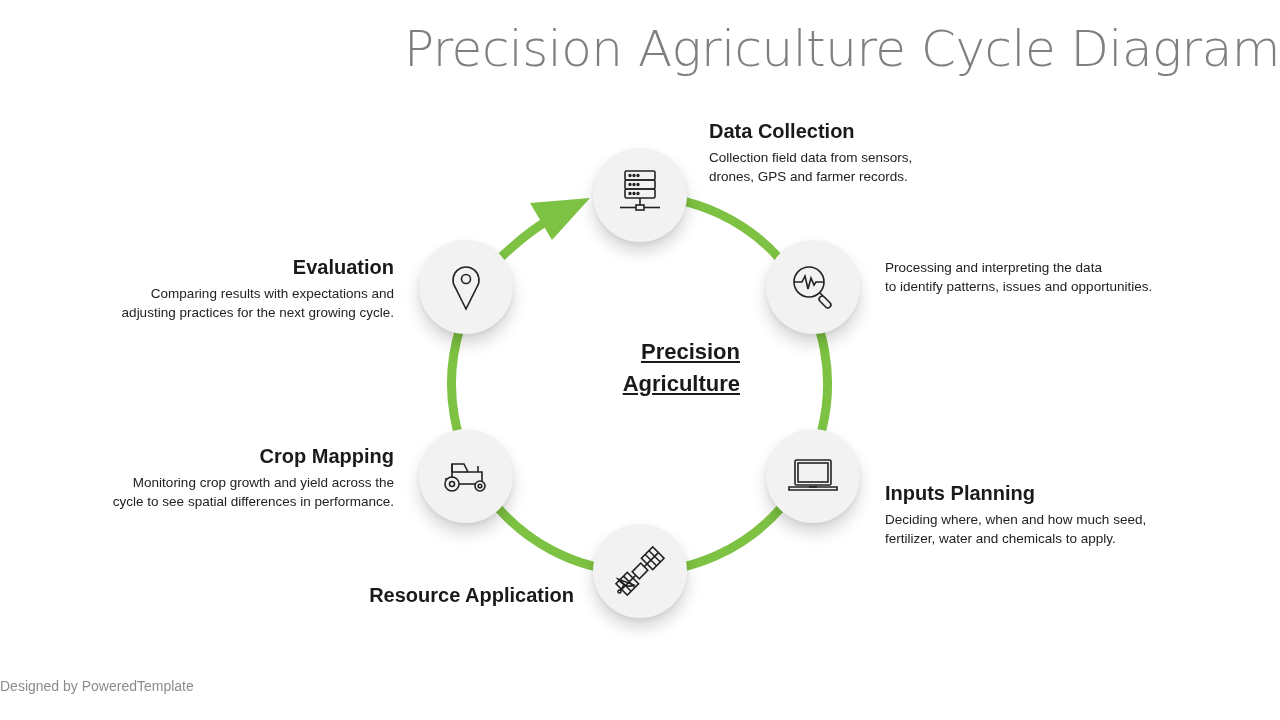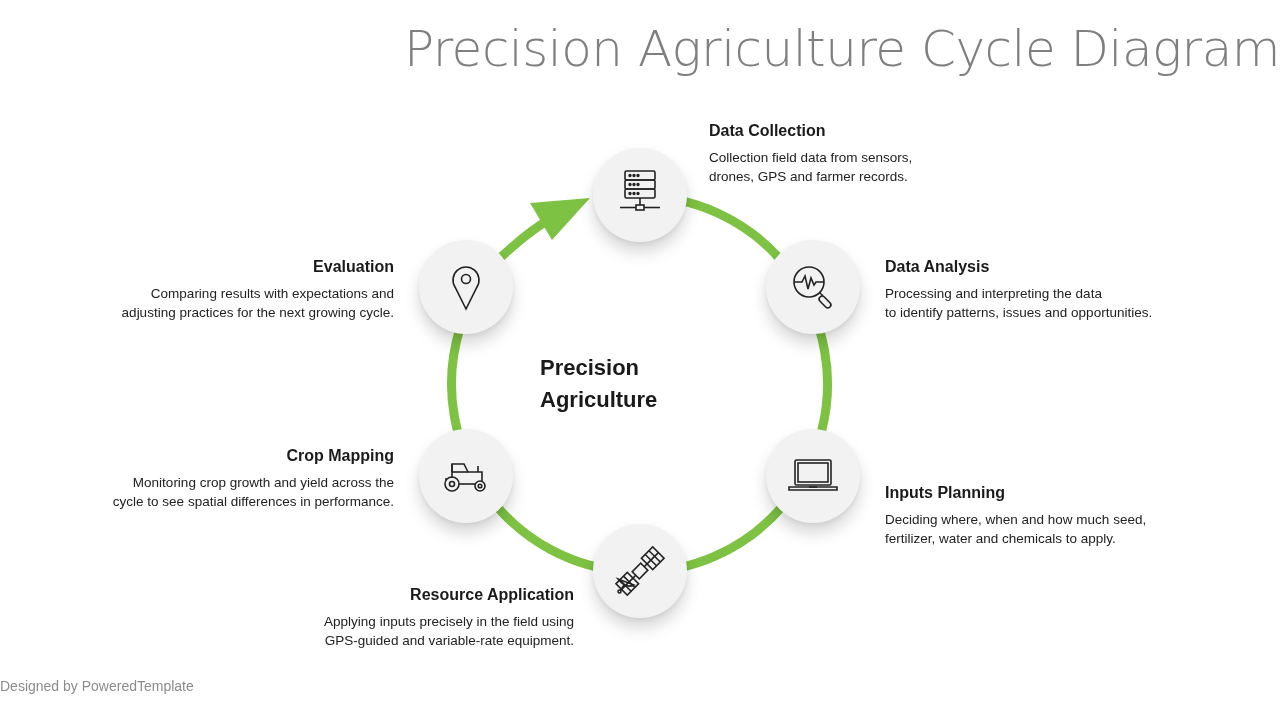--- a/index.html
+++ b/index.html
@@ -5,24 +5,24 @@
   html, body { margin:0; padding:0; }
   body { width:1280px; height:720px; background:#ffffff; position:relative; overflow:hidden;
          font-family:"Liberation Sans", sans-serif; color:#1a1a1a; }
   .title { position:absolute; left:0; top:20px; width:1280px; text-align:right;
            font-size:50px; color:#7f7f7f; font-family:"DejaVu Sans", sans-serif; font-weight:300; letter-spacing:-0.5px; }
   svg.ring { position:absolute; left:0; top:0; }
   .node { position:absolute; width:94px; height:94px; border-radius:50%;
           background:#f2f2f2; box-shadow:0 10px 16px rgba(0,0,0,0.16), 0 2px 4px rgba(0,0,0,0.06);
           display:flex; align-items:center; justify-content:center; }
   .node svg { width:64px; height:64px; }
-  .center { position:absolute; left:540px; top:352px; width:200px; text-align:left;
-            font-size:22px; font-weight:bold; line-height:32px; color:#1a1a1a; }
+  .center { position:absolute; left:540px; top:336px; width:200px; text-align:right;
+            font-size:22px; font-weight:bold; line-height:32px; color:#1a1a1a;text-decoration:underline; }
   .step { position:absolute; }
-  .step h3 { margin:0; font-size:16px; font-weight:bold; color:#1a1a1a; line-height:26px; }
+  .step h3 { margin:0; font-size:20px; font-weight:bold; color:#1a1a1a; line-height:26px; }
   .step p { margin:4px 0 0 0; font-size:13.5px; line-height:19px; color:#222; }
   .step.right { text-align:left; }
   .step.left { text-align:right; }
   .footer { position:absolute; left:0; top:678px; width:1280px; font-size:14px; color:#8c8c8c; }
 </style>
 </head>
 <body>
 
 <div class="title">Precision Agriculture Cycle Diagram</div>
 
@@ -120,32 +120,30 @@
   <div>Precision</div>
   <div>Agriculture</div>
 </div>
 
 <div class="step right" style="left:709px; top:118px;">
   <h3>Data Collection</h3>
   <p><span>Collection field data from sensors,</span><br><span>drones, GPS and farmer records.</span></p>
 </div>
 
 <div class="step right" style="left:885px; top:254px;">
-  <h3>Data Analysis</h3>
   <p><span>Processing and interpreting the data</span><br><span>to identify patterns, issues and opportunities.</span></p>
 </div>
 
 <div class="step right" style="left:885px; top:443px;margin-top:37px;">
   <h3>Inputs Planning</h3>
   <p><span>Deciding where, when and how much seed,</span><br><span>fertilizer, water and chemicals to apply.</span></p>
 </div>
 
 <div class="step left" style="right:706px; top:582px;">
   <h3>Resource Application</h3>
-  <p><span>Applying inputs precisely in the field using</span><br><span>GPS-guided and variable-rate equipment.</span></p>
 </div>
 
 <div class="step left" style="right:886px; top:443px;margin-left:26px;">
   <h3>Crop Mapping</h3>
   <p><span>Monitoring crop growth and yield across the</span><br><span>cycle to see spatial differences in performance.</span></p>
 </div>
 
 <div class="step left" style="right:886px; top:254px;">
   <h3>Evaluation</h3>
   <p><span>Comparing results with expectations and</span><br><span>adjusting practices for the next growing cycle.</span></p>

